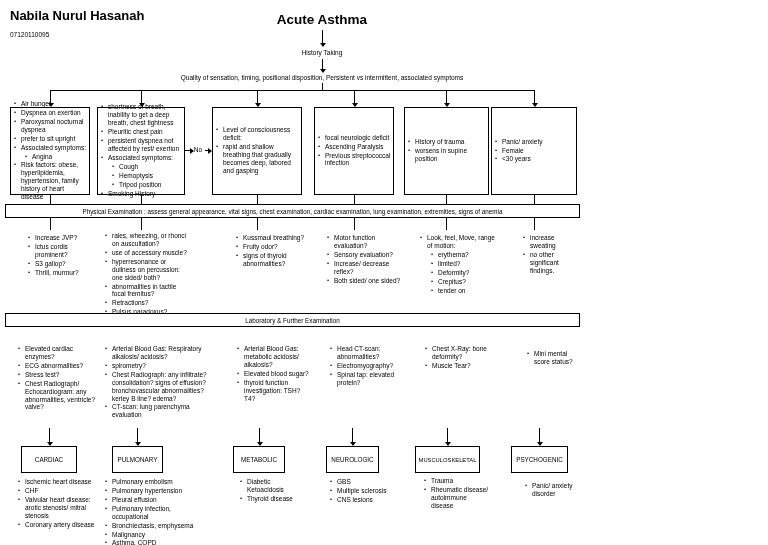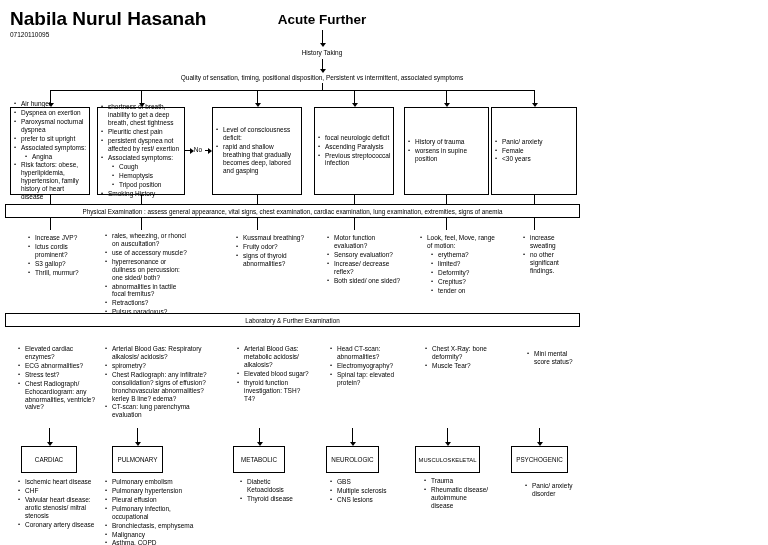--- a/index.html
+++ b/index.html
@@ -1,21 +1,21 @@
 <!DOCTYPE html>
 <html><head>
 <meta charset="utf-8">
 <style>
   * { margin:0; padding:0; box-sizing:border-box; }
   html,body { background:#fff; }
   .stage {
     position:relative; width:768px; height:545px; background:#ffffff;
     font-family:"Liberation Sans", sans-serif; color:#000; overflow:hidden;
   }
-  .author { position:absolute; left:10px; top:8px; font-size:19px; font-weight:bold; }
+  .author { position:absolute; left:10px; top:8px; font-size:13px; font-weight:bold; }
   .sid { position:absolute; left:10px; top:31px; font-size:6.5px; }
   .doctitle { position:absolute; left:232px; top:12px; width:180px; text-align:center; font-size:13.5px; font-weight:bold; }
   .lbl { position:absolute; font-size:6.5px; text-align:center; }
   .t7 { font-size:6.5px; line-height:1.22; }
   
   .vline, .varrow { position:absolute; width:1px; background:#000; }
   .varrow::after { content:""; position:absolute; bottom:-4px; left:-2.5px;
     border-left:3px solid transparent; border-right:3px solid transparent; border-top:4px solid #000; }
   .hline, .harrow { position:absolute; height:1px; background:#000; }
   .harrow::after { content:""; position:absolute; right:-4px; top:-2.5px;
@@ -35,21 +35,21 @@
   .li .txt { flex:1; }
   .li.ind { margin-left:11px; }
 </style>
 </head>
 <body>
 
 <div class="stage">
 
   <div class="author">Nabila Nurul Hasanah</div>
   <div class="sid">07120110095</div>
-  <div class="doctitle">Acute Further</div>
+  <div class="doctitle">Acute Asthma</div>
 
   <div class="varrow" style="left:322px; top:30px; height:13px;"></div>
   <div class="lbl" style="left:272px; top:49px; width:100px;">History Taking</div>
   <div class="varrow" style="left:322px; top:59px; height:10px;"></div>
   <div class="lbl" style="left:92px; top:74px; width:460px;">Quality of sensation, timing, positional disposition, Persistent vs intermittent, associated symptoms</div>
   <div class="vline" style="left:322px; top:83px; height:7px;"></div>
   <div class="hline" style="left:50px; top:90px; width:485px;"></div>
 
   <div class="varrow" style="left:50px;  top:90px; height:13px;"></div>
   <div class="varrow" style="left:141px; top:90px; height:13px;"></div>

